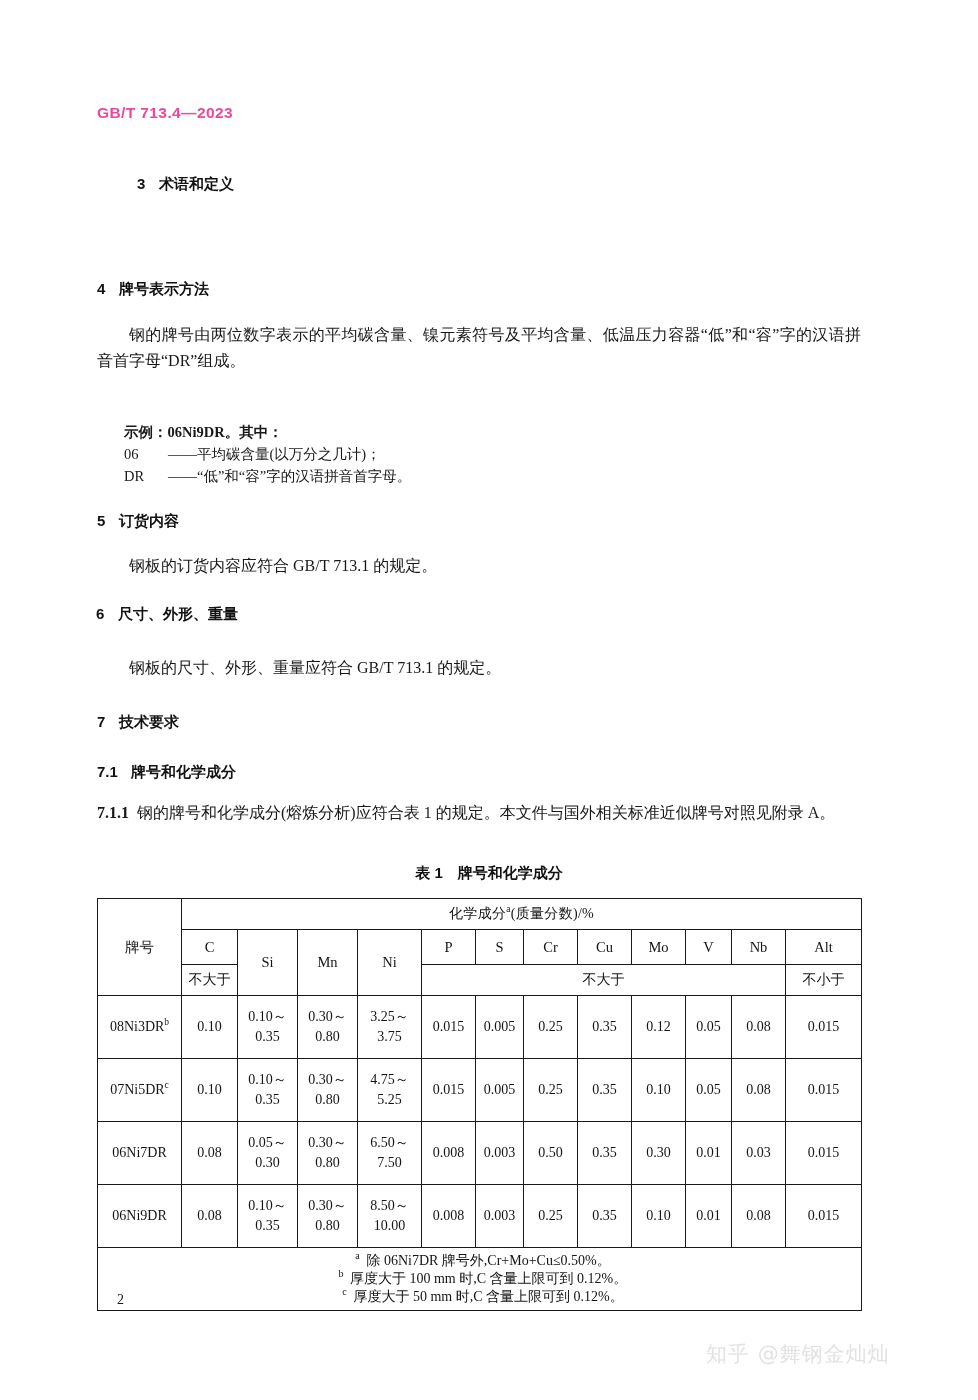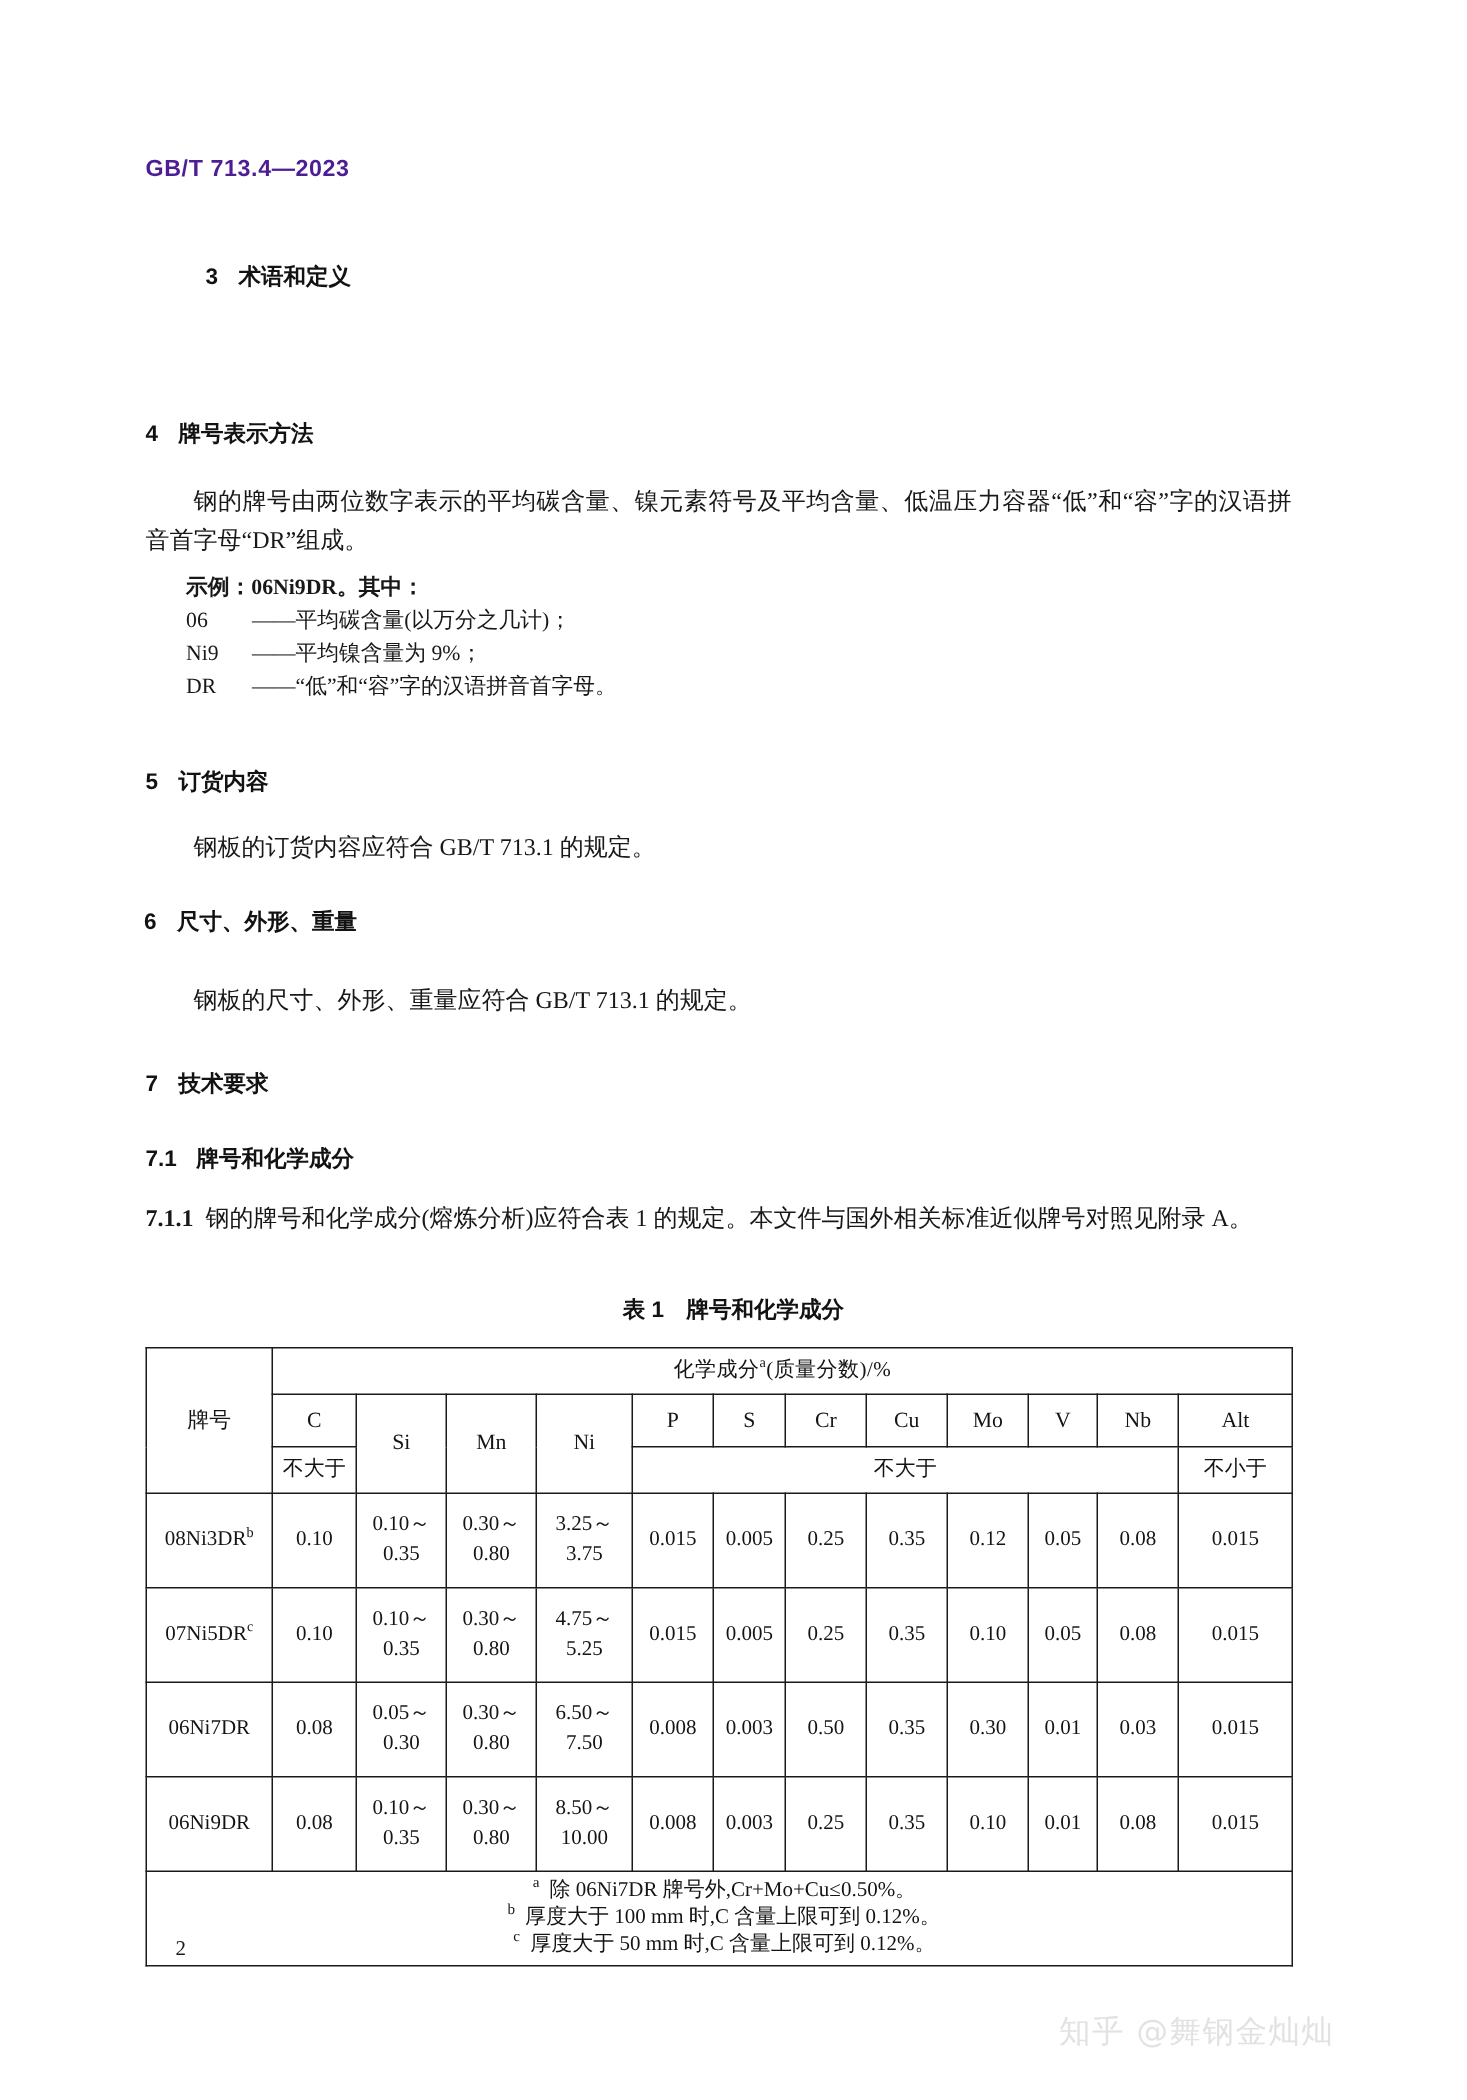--- a/index.html
+++ b/index.html
@@ -24,21 +24,21 @@
 
   
   .run-head {
     position: absolute;
     left: 97px;
     top: 104px;
     font-family: "Liberation Sans", "DejaVu Sans", sans-serif;
     font-weight: bold;
     font-size: 15.5px;
     letter-spacing: 0.4px;
-    color: #4c1d95;
+    color: #ec4899;
   }
 
   
   .clause-head {
     position: absolute;
     font-family: "Liberation Sans", "DejaVu Sans", sans-serif;
     font-weight: bold;
     font-size: 15px;
     color: #121212;
     white-space: nowrap;
@@ -55,20 +55,21 @@
     color: #181818;
     text-align: justify;
   }
   .para.indent { text-indent: 32px; }
 
   .example-block {
     position: absolute;
     font-size: 14.5px;
     line-height: 1.52;
     color: #181818;
+    margin-top: 40px;
   }
   .example-block .ln { white-space: nowrap; }
   .example-block .lbl {
     display: inline-block;
     min-width: 44px;
   }
   .example-block .b { font-weight: bold; }
 
   .sub-head {
     position: absolute;
@@ -218,23 +219,20 @@
 
   <div class="clause-head" style="left:97px; top:280px;">
     <span class="num">4</span><span>牌号表示方法</span>
   </div>
   <div class="para indent" style="left:97px; top:322px; width:764px;">钢的牌号由两位数字表示的平均碳含量、镍元素符号及平均含量、低温压力容器“低”和“容”字的汉语拼音首字母“DR”组成。</div>
 
   <div class="example-block" style="left:124px; top:381px;">
     <div class="ln b">示例：06Ni9DR。其中：</div>
     <div class="ln">
       <span class="lbl">06</span><span>——平均碳含量(以万分之几计)；</span>
-    </div>
-    <div class="ln">
-      <span class="lbl">Ni9</span><span>——平均镍含量为 9%；</span>
     </div>
     <div class="ln">
       <span class="lbl">DR</span><span>——“低”和“容”字的汉语拼音首字母。</span>
     </div>
   </div>
 
   <div class="clause-head" style="left:97px; top:512px;">
     <span class="num">5</span><span>订货内容</span>
   </div>
   <div class="para indent" style="left:97px; top:553px; width:764px;">钢板的订货内容应符合 GB/T 713.1 的规定。</div>

